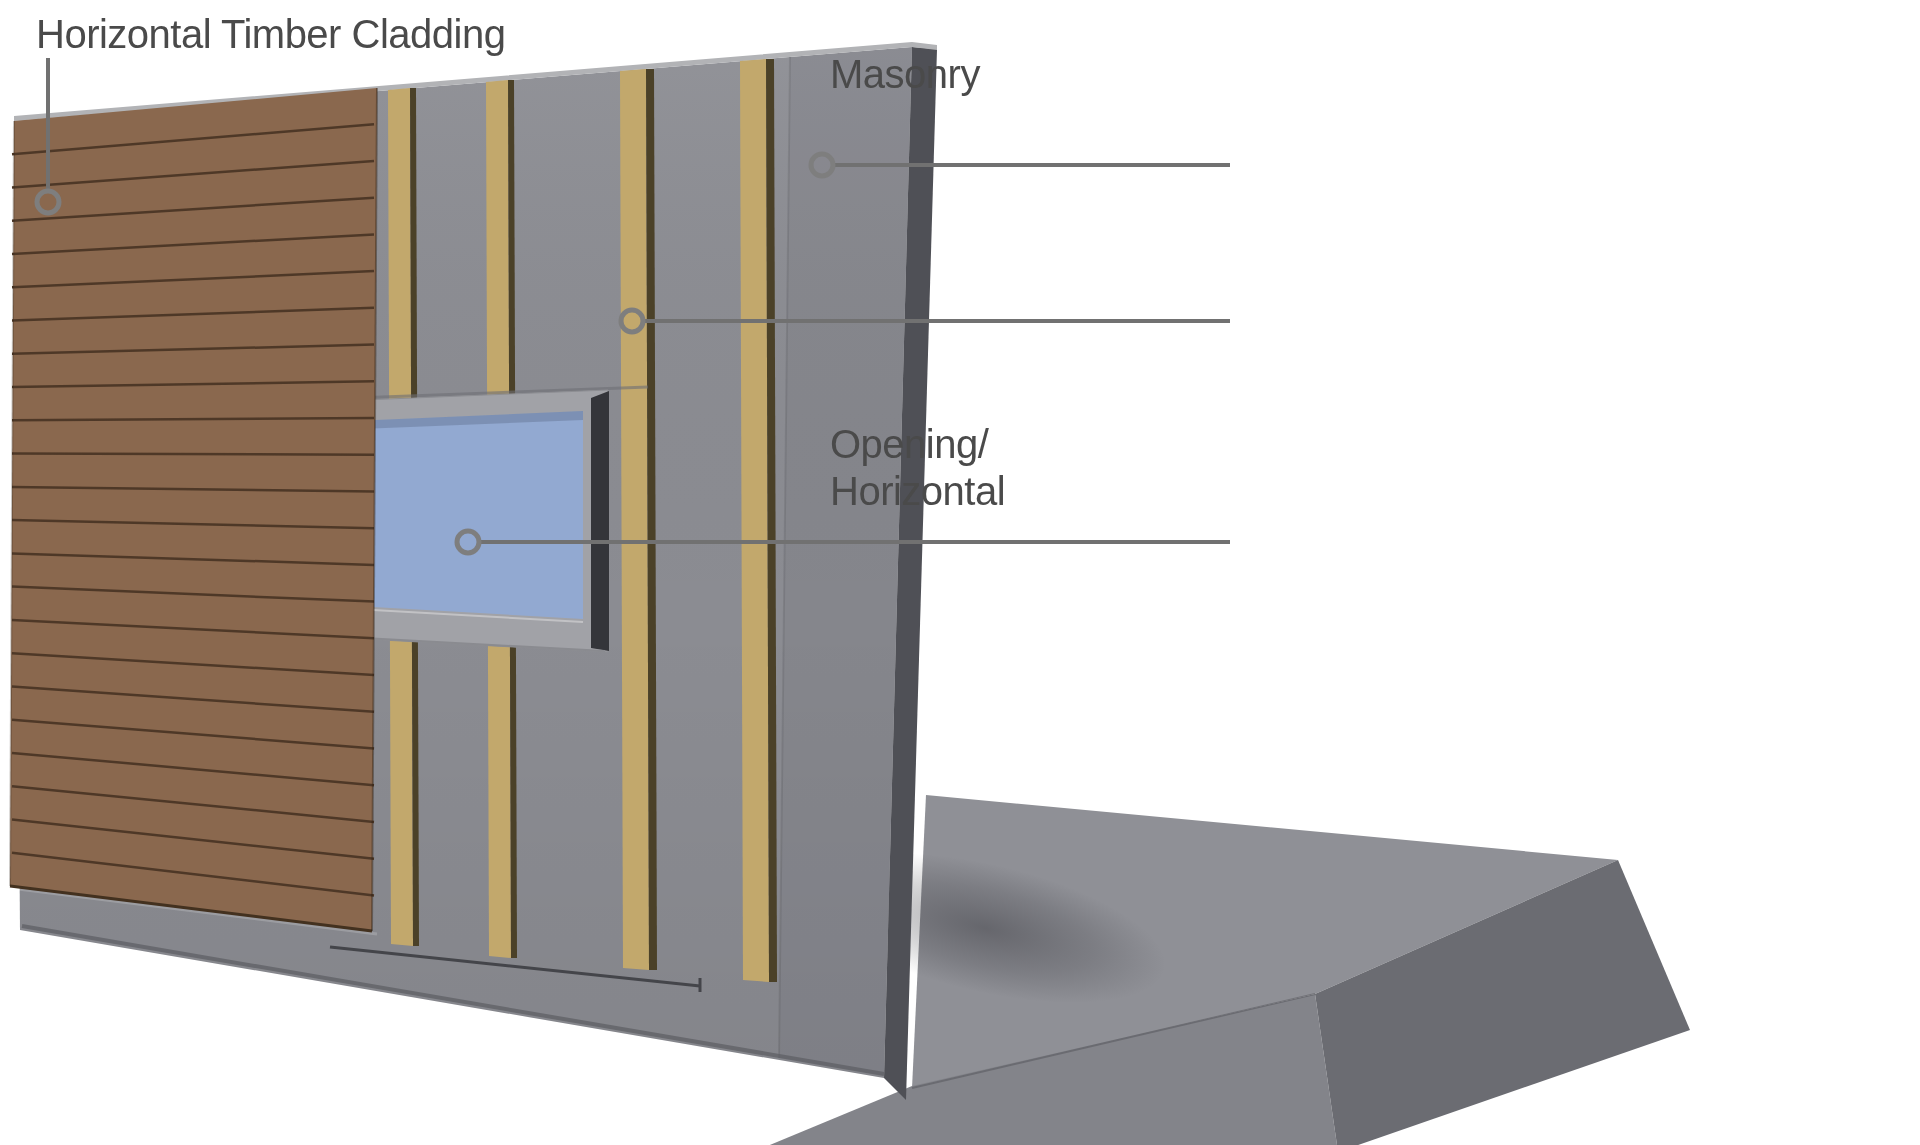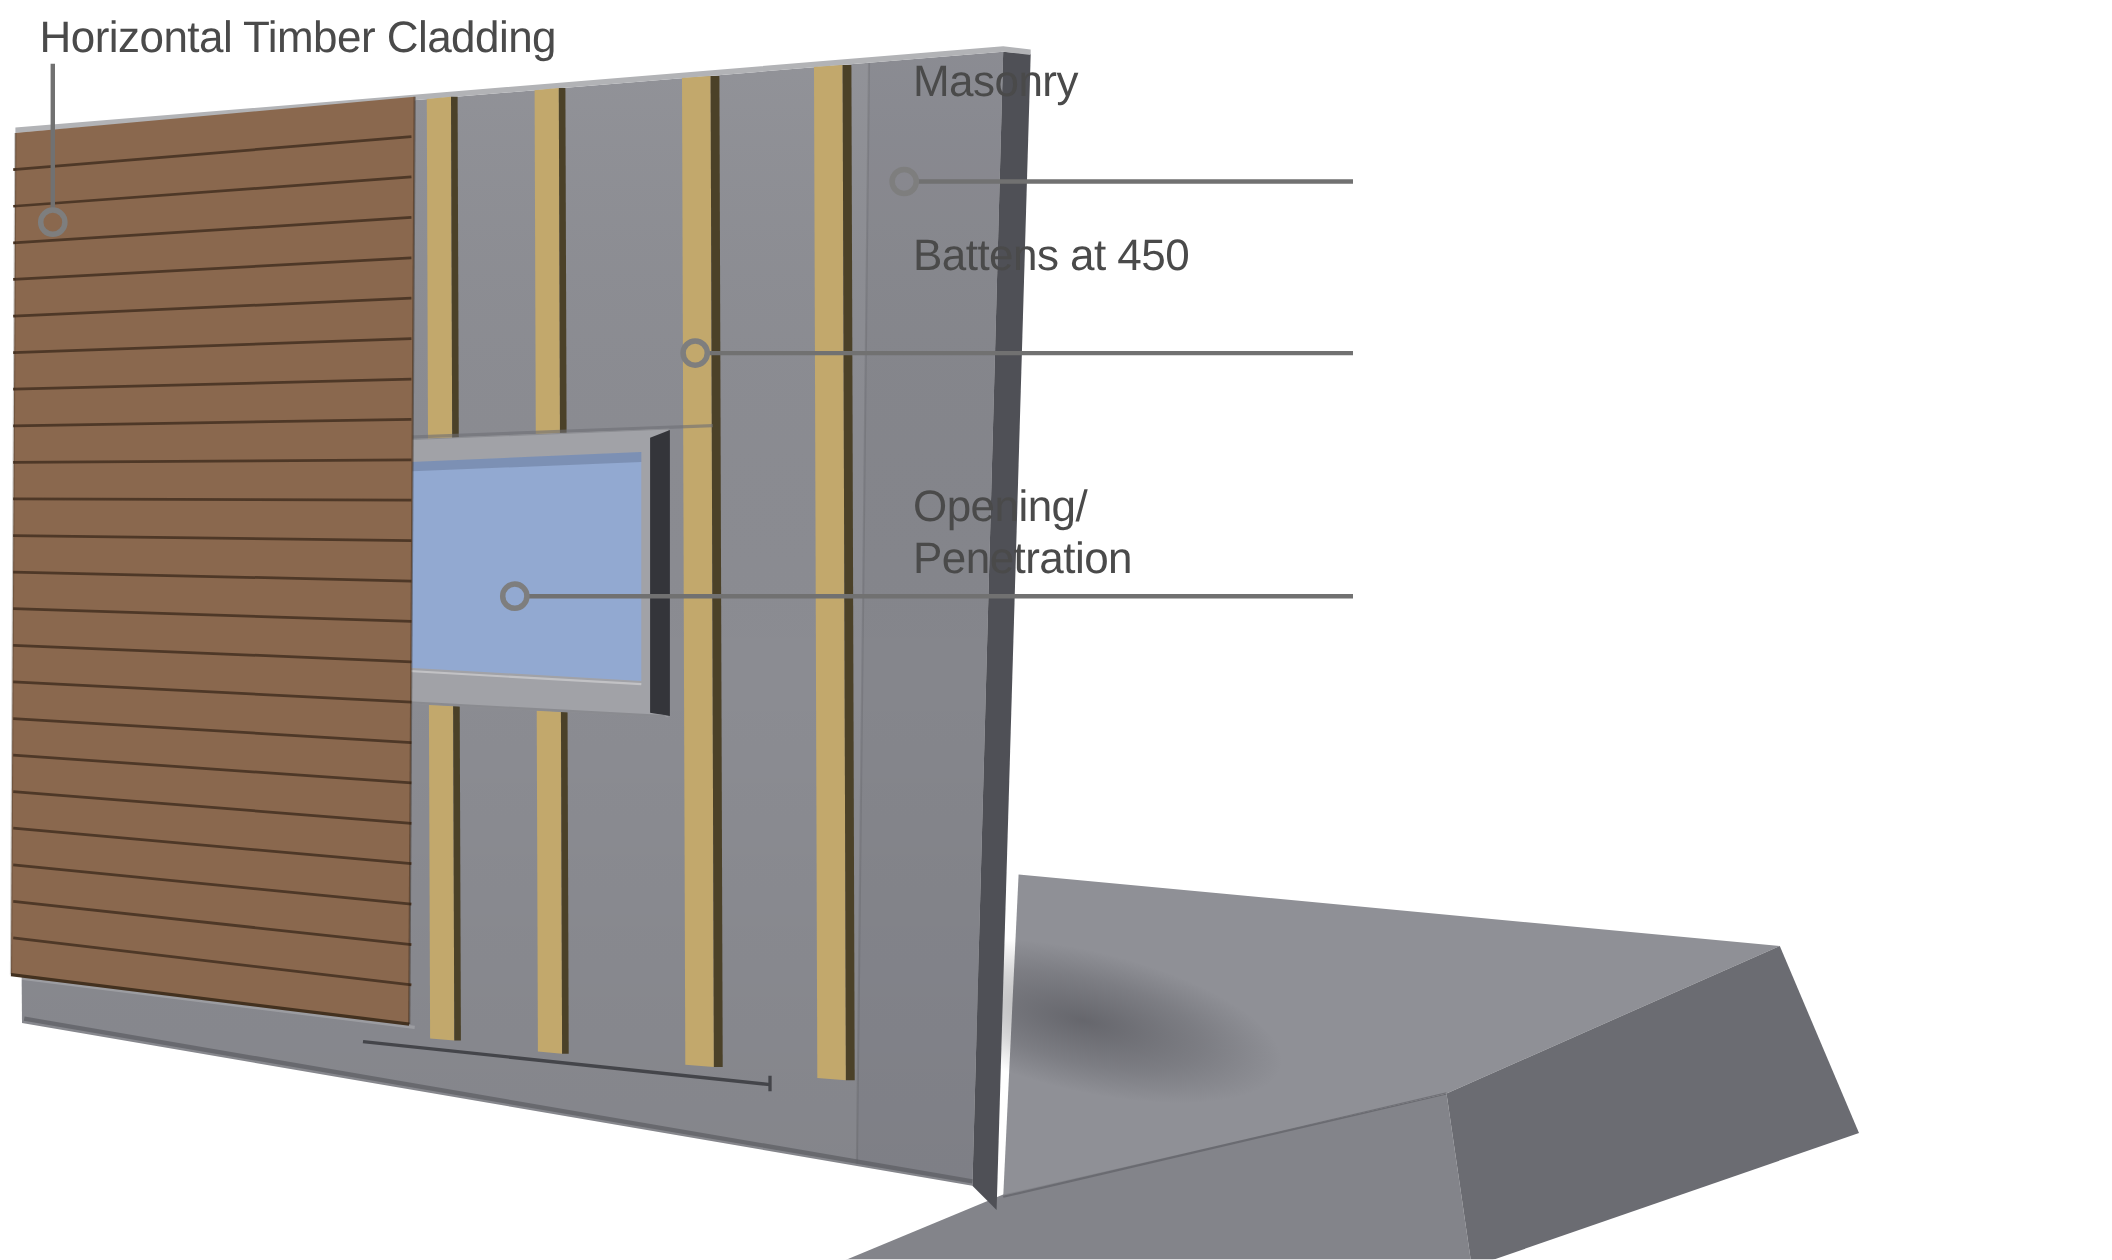--- a/index.html
+++ b/index.html
@@ -11,21 +11,21 @@
   }
   html,body{margin:0;padding:0;background:#fff;}
   .stage{position:relative;width:1920px;height:1145px;background:var(--c-background);
          font-family:"Liberation Sans",sans-serif;overflow:hidden;}
   .stage svg{position:absolute;left:0;top:0;}
   .label{position:absolute;color:var(--c-label-text);font-size:40px;letter-spacing:-0.5px;
          line-height:48px;white-space:nowrap;}
   .label.right{text-align:left;width:400px;}
   .lbl-masonry{left:830px;top:50px;line-height:48px;}
   .lbl-battens{left:830px;top:210px;line-height:45px;}
-  .lbl-opening{left:830px;top:438px;line-height:47px;}
+  .lbl-opening{left:830px;top:421px;line-height:47px;}
   .lbl-timber{left:36px;top:10px;}
 </style>
 </head>
 <body>
 
 <div class="stage">
 
   <svg width="1920" height="1145" viewBox="0 0 1920 1145">
     <defs>
       <radialGradient id="slabShadow" cx="50%" cy="50%" r="50%">
@@ -129,21 +129,20 @@
 
   <div class="label lbl-timber">
     <div>Horizontal Timber Cladding</div>
   </div>
 
   <div class="label right lbl-masonry">
     <div>Masonry</div>
   </div>
 
   <div class="label right lbl-battens">
-    <div>Battens at 450</div>
   </div>
 
   <div class="label right lbl-opening">
     <div>Opening/</div>
-    <div>Penetration</div>
+    <div>Horizontal</div>
   </div>
 
 </div>
 
 </body></html>

